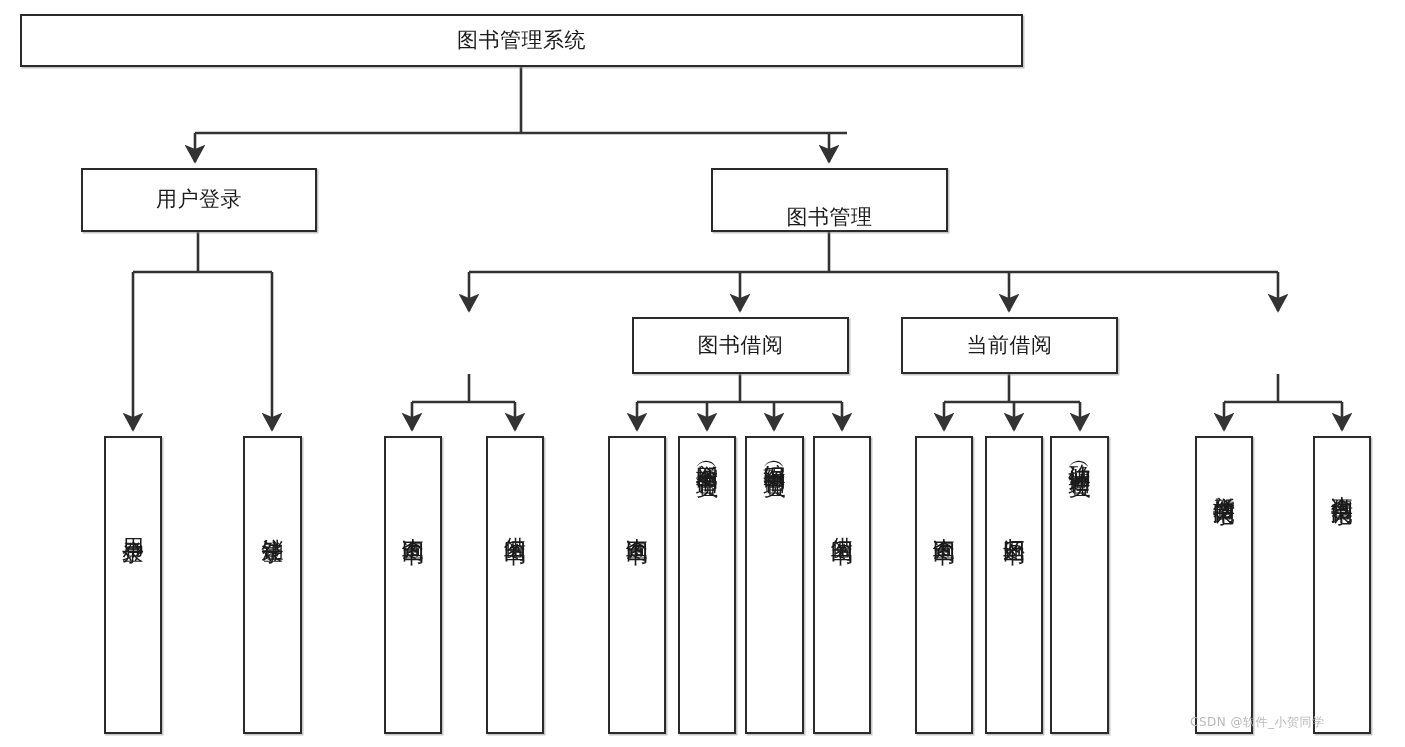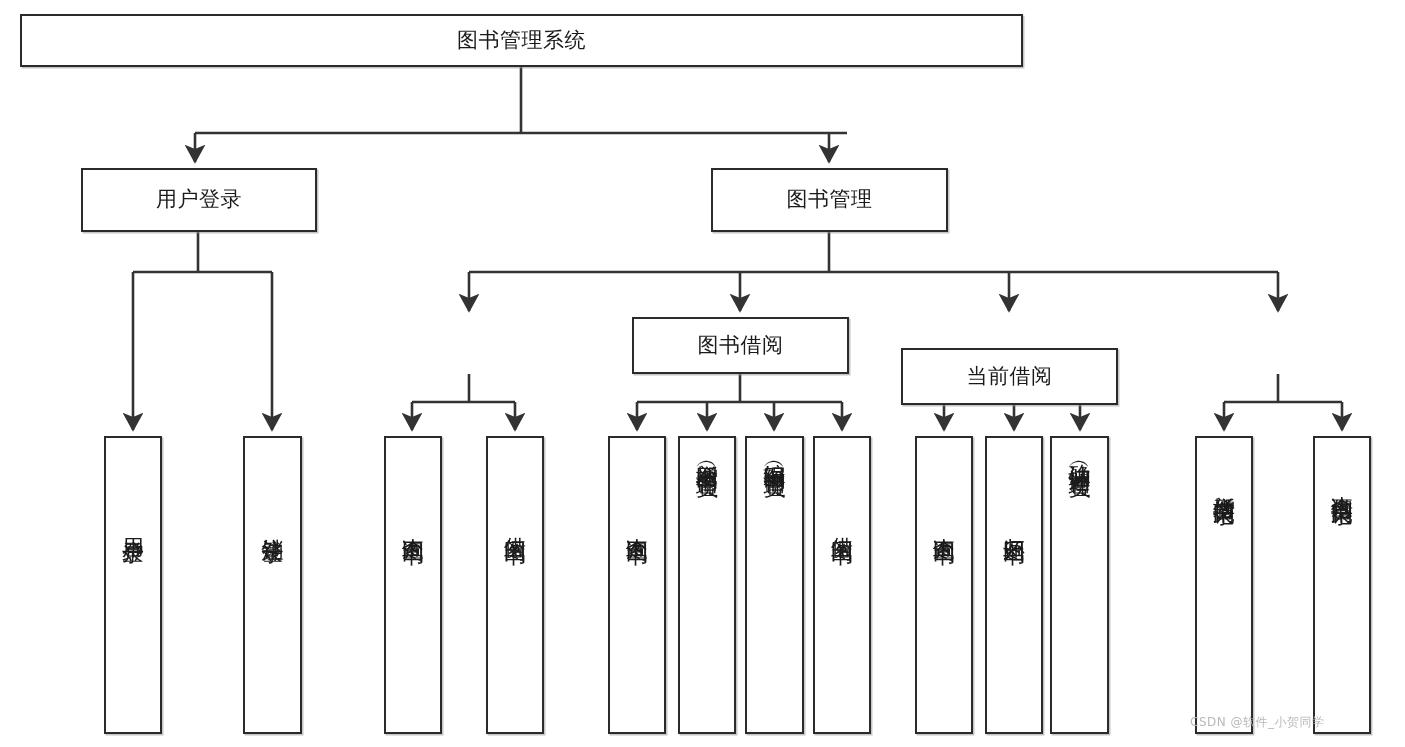--- a/index.html
+++ b/index.html
@@ -130,28 +130,28 @@
     </g>
   </svg>
 
   <div class="node horizontal" style="left:20px; top:14px; width:1003px; height:53px;">
     <span class="label">图书管理系统</span>
   </div>
 
   <div class="node horizontal" style="left:81px; top:168px; width:236px; height:64px;">
     <span class="label">用户登录</span>
   </div>
-  <div class="node horizontal" style="left:711px; top:168px; width:237px; height:64px;">
+  <div class="node horizontal" style="left:711px; top:168px; width:237px; height:64px;align-items:flex-end;">
     <span class="label">图书管理</span>
   </div>
 
   <div class="node horizontal" style="left:632px; top:317px; width:217px; height:57px;">
     <span class="label">图书借阅</span>
   </div>
-  <div class="node horizontal" style="left:901px; top:317px; width:217px; height:57px;margin-top:31px;">
+  <div class="node horizontal" style="left:901px; top:317px; width:217px; height:57px;">
     <span class="label">当前借阅</span>
   </div>
 
   <div class="node vertical" style="left:104px; top:436px; width:58px; height:298px; padding-top:82px;">
     <span class="label">用户登录</span>
   </div>
   <div class="node vertical" style="left:243px; top:436px; width:59px; height:298px; padding-top:82px;">
     <span class="label">注销登录</span>
   </div>
 

